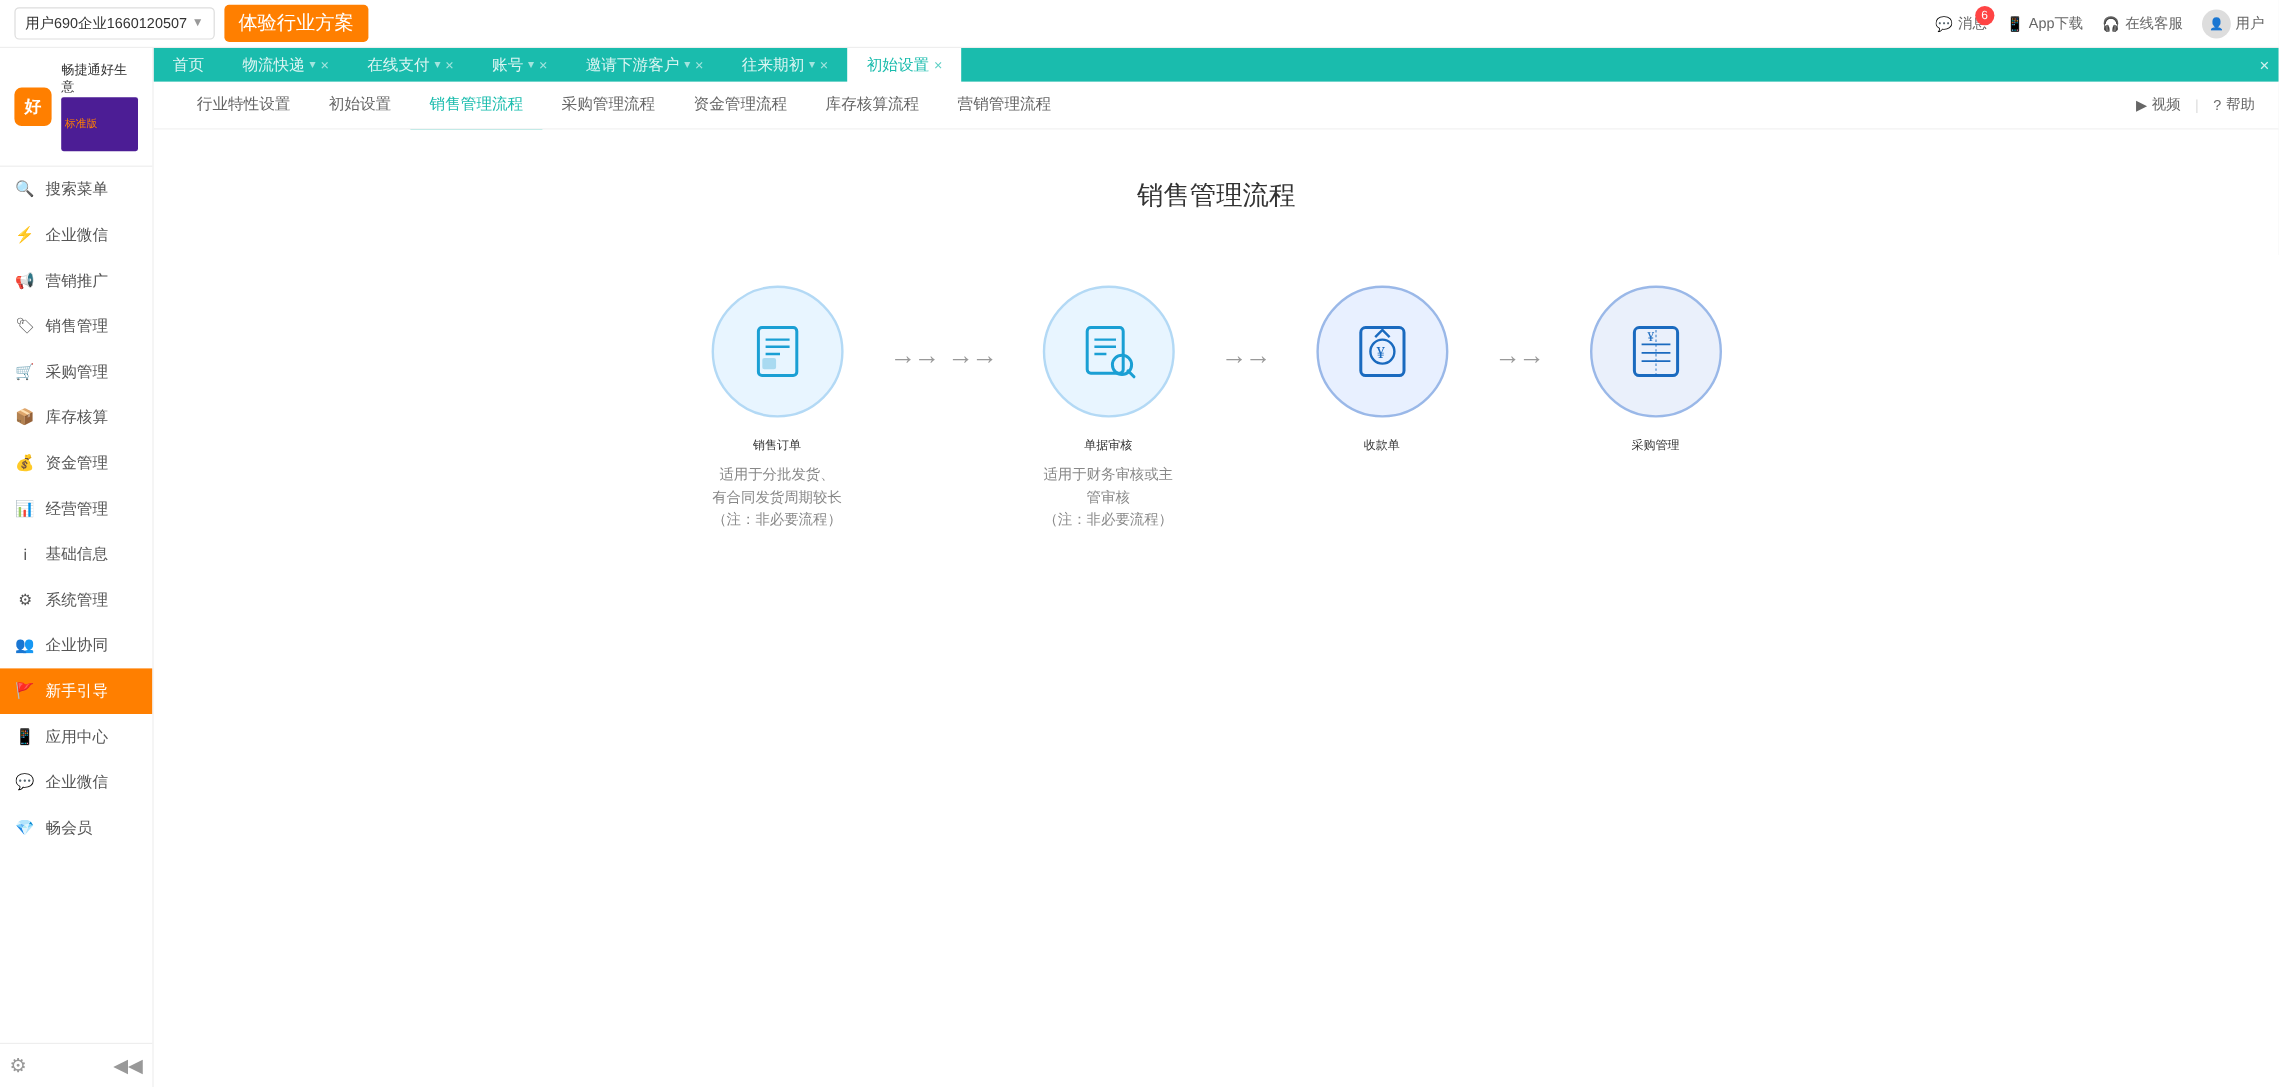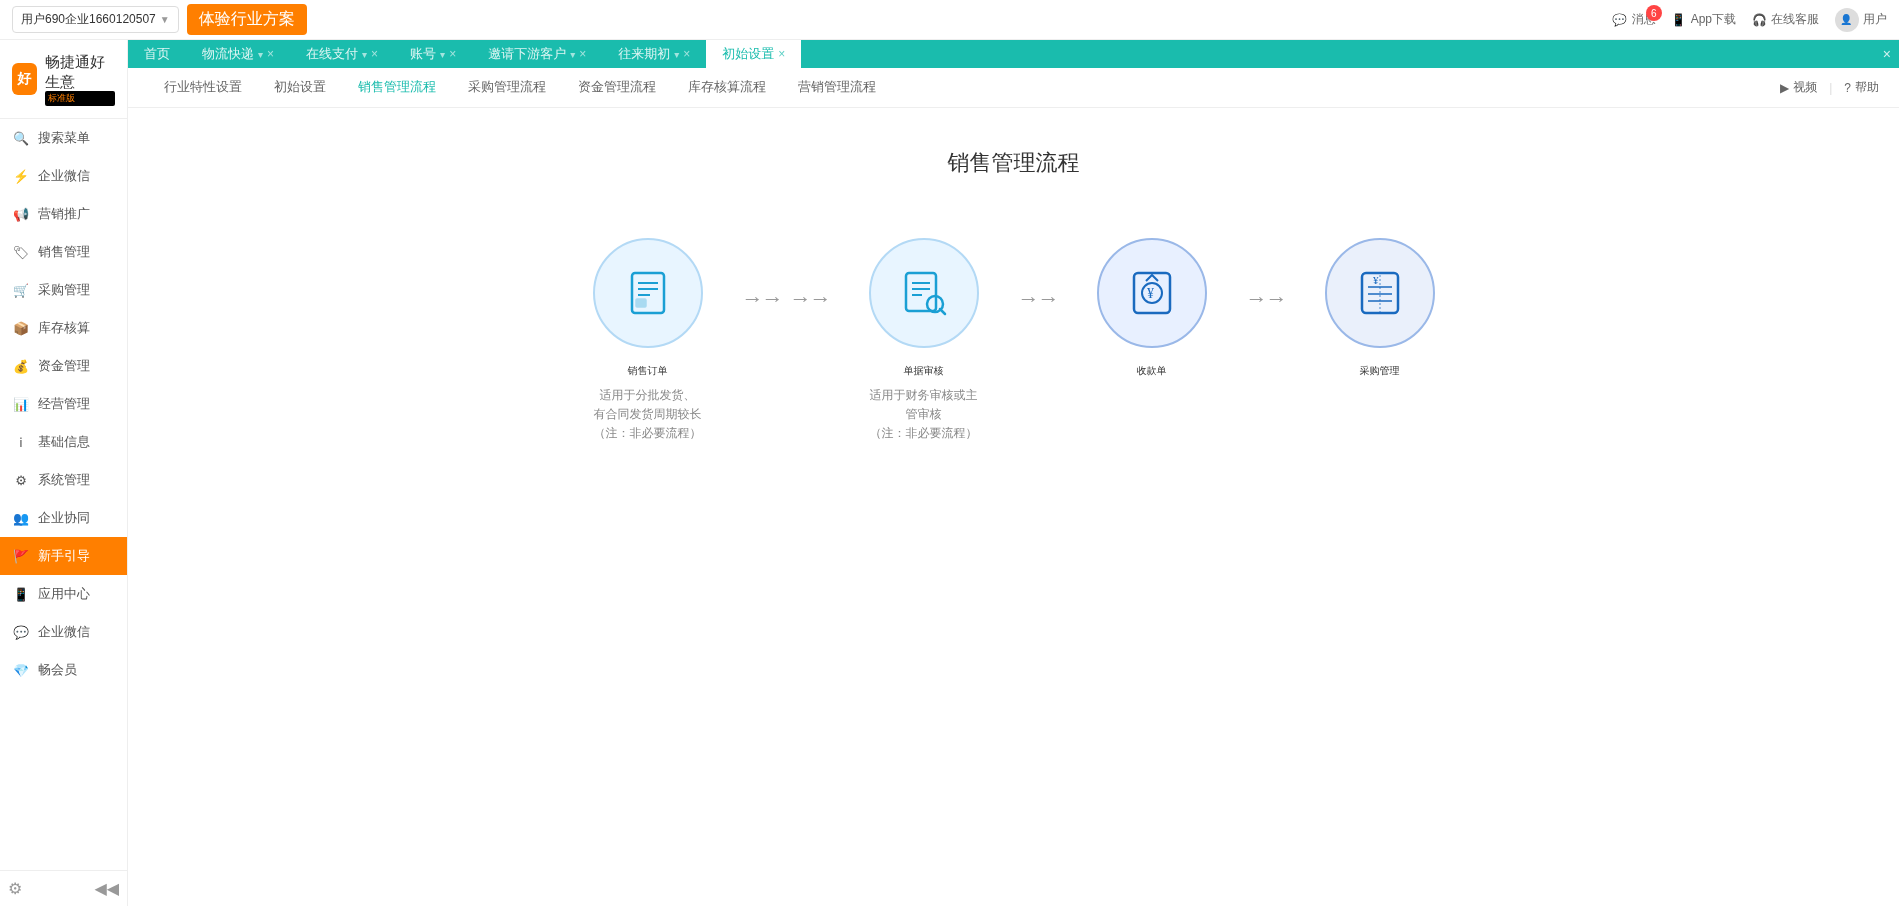--- a/index.html
+++ b/index.html
@@ -19,22 +19,22 @@
     .badge { background: #ff4444; color: #fff; border-radius: 50%; width: 16px; height: 16px; font-size: 10px; display: flex; align-items: center; justify-content: center; position: absolute; top: -6px; right: -6px; }
     .avatar-circle { width: 24px; height: 24px; border-radius: 50%; background: #ddd; display: flex; align-items: center; justify-content: center; font-size: 10px; color: #666; }
 
     
     .main-body { display: flex; flex: 1; overflow: hidden; }
 
     
     .sidebar { width: 128px; background: #fff; border-right: 1px solid #eee; display: flex; flex-direction: column; flex-shrink: 0; }
     .sidebar-logo { display: flex; align-items: center; padding: 12px; border-bottom: 1px solid #eee; gap: 8px; }
     .logo-icon { width: 32px; height: 32px; background: #ff7f00; border-radius: 6px; display: flex; align-items: center; justify-content: center; color: #fff; font-size: 14px; font-weight: bold; }
-    .logo-text { font-size: 15px; color: #333; line-height: 1.3; }
-    .logo-badge { font-size: 9px; color: #ff7f00; background: #000000; padding: 1px 3px; border-radius: 2px; }
+    .logo-text { font-size: 11px; color: #333; line-height: 1.3; }
+    .logo-badge { font-size: 9px; color: #ff7f00; background: #4c1d95; padding: 16px 3px; border-radius: 2px; }
 
     .sidebar-nav { flex: 1; overflow-y: auto; }
     .sidebar-item { display: flex; align-items: center; gap: 8px; padding: 10px 12px; cursor: pointer; color: #555; font-size: 13px; }
     .sidebar-item.active { background: #ff7f00; color: #fff; }
     .sidebar-item .nav-icon { width: 18px; height: 18px; display: flex; align-items: center; justify-content: center; flex-shrink: 0; }
 
     .sidebar-bottom { border-top: 1px solid #eee; padding: 8px; display: flex; align-items: center; justify-content: space-between; }
     .sidebar-bottom-btn { cursor: pointer; color: #999; font-size: 16px; }
 
     

